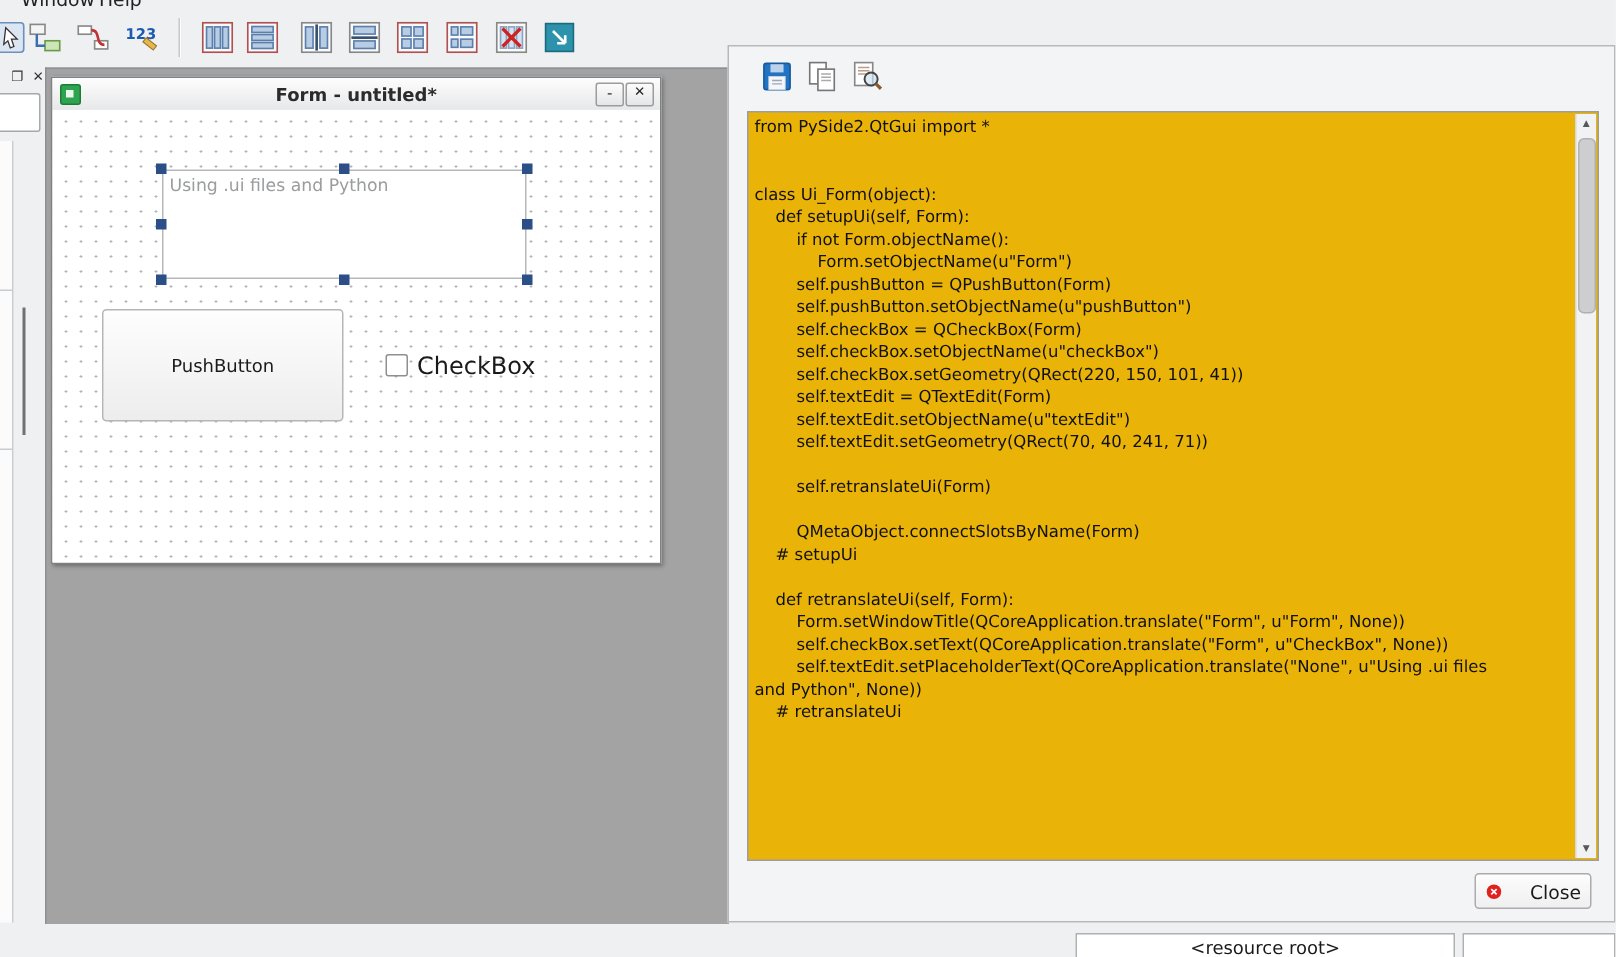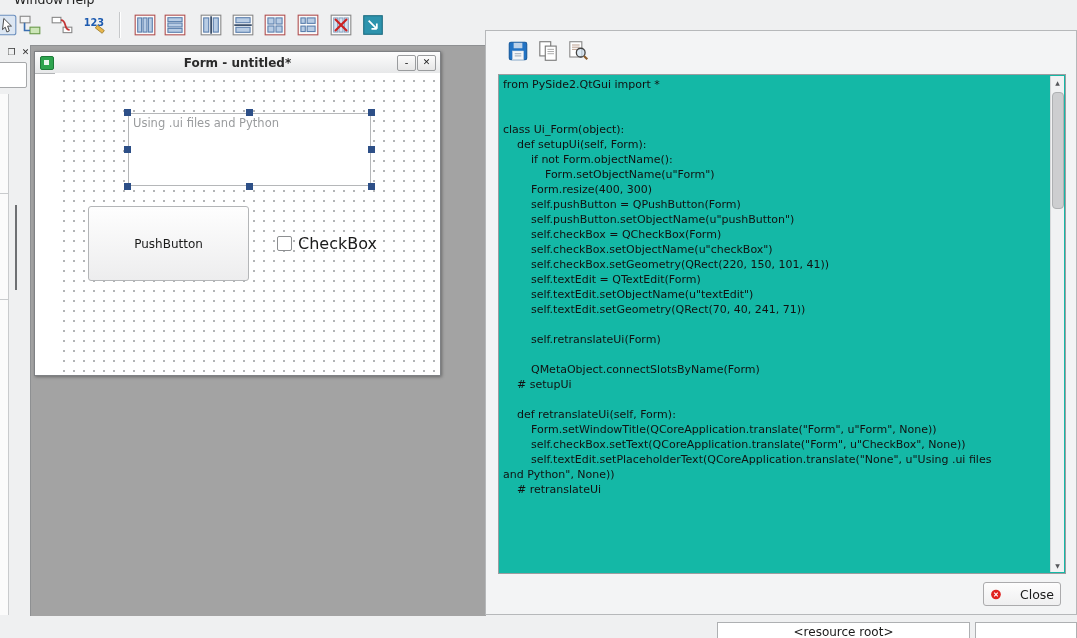--- a/index.html
+++ b/index.html
@@ -36,40 +36,40 @@
   #form-window{position:absolute;left:3px;top:5px;width:405px;height:323px;background:#fff;border:1px solid #7f8184;box-shadow:1px 1px 3px rgba(0,0,0,.35);}
   #form-titlebar{position:relative;height:21px;background:linear-gradient(#fdfdfd,#e7e8e9);border-bottom:1px solid #b3b5b7;display:flex;align-items:center;}
   #form-title{position:absolute;left:0;right:0;text-align:center;font-size:12px;font-weight:600;color:#2b2b2b;}
   #form-icon{position:absolute;left:5px;top:4px;width:12px;height:12px;background:#2ea44f;border:1px solid #1d7a38;border-radius:2px;}
   #form-icon::after{content:"";position:absolute;left:3px;top:3px;width:5px;height:5px;background:#eaf7ee;}
   .cap-btn{position:absolute;top:3px;width:17px;height:14px;background:linear-gradient(#fcfcfc,#e6e6e6);border:1px solid #9a9c9e;border-radius:2px;font-size:10px;line-height:13px;text-align:center;color:#222;cursor:pointer;z-index:2;}
   #btn-min{right:24px;}
   #btn-close{right:4px;font-weight:bold;font-size:9px;}
   #form-body{position:absolute;left:0;top:21px;right:0;bottom:0;background-color:#fff;
     background-image:radial-gradient(circle,#b2b4b6 0.8px,transparent 0.9px);
-    background-size:10px 10px;background-position:4px 3px;margin-left:20px;}
+    background-size:10px 10px;background-position:4px 3px;}
 
   
   #textedit{position:absolute;left:73px;top:40px;width:241px;height:71px;background:#fff;border:1px solid #b5b7b9;}
   #textedit-placeholder{position:absolute;left:4px;top:2px;font-size:11.5px;color:#9a9c9e;}
   .handle{position:absolute;width:7px;height:7px;background:#2d4f87;z-index:3;}
   .h-tl{left:-5px;top:-5px}.h-tm{left:calc(50% - 4px);top:-5px}.h-tr{right:-5px;top:-5px}
   .h-ml{left:-5px;top:calc(50% - 4px)}.h-mr{right:-5px;top:calc(50% - 4px)}
   .h-bl{left:-5px;bottom:-5px}.h-bm{left:calc(50% - 4px);bottom:-5px}.h-br{right:-5px;bottom:-5px}
 
   #pushbutton{position:absolute;left:33px;top:133px;width:159px;height:73px;background:linear-gradient(#fefefe,#ededee);border:1px solid #b4b6b8;border-radius:3px;display:flex;align-items:center;justify-content:center;font-size:12px;color:#1a1a1a;}
   #checkbox-row{position:absolute;left:222px;top:157px;height:26px;display:flex;align-items:center;gap:6px;}
   #checkbox-indicator{width:13px;height:13px;background:#fff;border:1px solid #8d8f91;border-radius:2px;}
   #checkbox-label{font-size:16px;color:#1a1a1a;}
 
   
   #code-dialog{position:absolute;left:485px;top:30px;width:592px;height:585px;background:#f3f4f5;border:1px solid #b6b8ba;box-sizing:border-box;}
   .dlg-icon{position:absolute;top:8px;width:24px;height:24px;cursor:pointer;}
   .dlg-icon svg{width:24px;height:24px;display:block;}
-  #code-area{position:absolute;left:12px;top:43px;width:568px;height:500px;background:#14b8a6;border:1px solid #9b9da0;box-sizing:border-box;overflow:hidden;}
+  #code-area{position:absolute;left:12px;top:43px;width:568px;height:500px;background:#eab308;border:1px solid #9b9da0;box-sizing:border-box;overflow:hidden;}
   #code-lines{position:absolute;left:4px;top:2px;right:17px;}
   .code-line{height:15px;line-height:15px;font-size:11px;white-space:pre;color:#111;font-family:"DejaVu Sans","Liberation Sans",sans-serif;}
 
   #vscroll{position:absolute;top:1px;right:1px;bottom:1px;width:13px;background:#f1f2f3;border-left:1px solid #d6d8da;}
   .scroll-arrow{position:absolute;left:0;width:13px;height:13px;font-size:6px;line-height:13px;text-align:center;color:#55575a;cursor:pointer;}
   #scroll-up{top:0;}
   #scroll-down{bottom:0;}
   #vscroll-thumb{position:absolute;left:1px;top:16px;width:10px;height:115px;background:#cdced0;border:1px solid #aeb0b2;border-radius:4px;cursor:pointer;}
 
   #close-btn{position:absolute;right:15px;top:551px;width:78px;height:24px;background:linear-gradient(#fdfdfd,#efeff0);border:1px solid #ababad;border-radius:3px;display:flex;align-items:center;justify-content:center;gap:18px;font-size:12.5px;color:#1a1a1a;cursor:pointer;font-family:inherit;}
@@ -262,21 +262,20 @@
 
     <div id="code-area">
       <div id="code-lines">
           <div class="code-line">from PySide2.QtGui import *</div>
           <div class="code-line"></div>
           <div class="code-line"></div>
           <div class="code-line">class Ui_Form(object):</div>
           <div class="code-line">    def setupUi(self, Form):</div>
           <div class="code-line">        if not Form.objectName():</div>
           <div class="code-line">            Form.setObjectName(u"Form")</div>
-          <div class="code-line">        Form.resize(400, 300)</div>
           <div class="code-line">        self.pushButton = QPushButton(Form)</div>
           <div class="code-line">        self.pushButton.setObjectName(u"pushButton")</div>
           <div class="code-line">        self.checkBox = QCheckBox(Form)</div>
           <div class="code-line">        self.checkBox.setObjectName(u"checkBox")</div>
           <div class="code-line">        self.checkBox.setGeometry(QRect(220, 150, 101, 41))</div>
           <div class="code-line">        self.textEdit = QTextEdit(Form)</div>
           <div class="code-line">        self.textEdit.setObjectName(u"textEdit")</div>
           <div class="code-line">        self.textEdit.setGeometry(QRect(70, 40, 241, 71))</div>
           <div class="code-line"></div>
           <div class="code-line">        self.retranslateUi(Form)</div>

